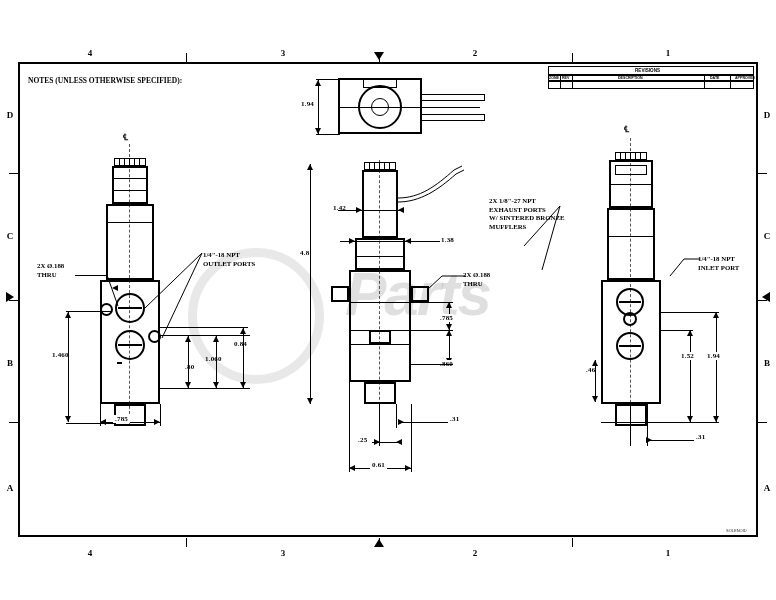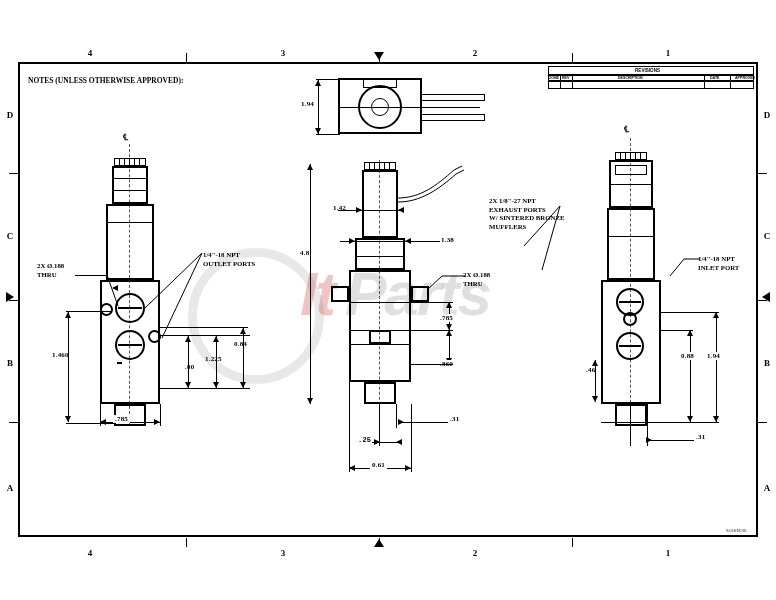--- a/index.html
+++ b/index.html
@@ -118,25 +118,24 @@
 
   <div class="carrow carrow-down" style="left:374px;top:52px;"></div>
   <div class="carrow carrow-up" style="left:374px;top:539px;"></div>
   <div class="carrow carrow-right" style="left:6px;top:292px;"></div>
   <div class="carrow carrow-left" style="left:762px;top:292px;"></div>
 
   <div class="sheet-border"></div>
 
   <div class="wm">
     <div class="wm-circ"></div>
-    <div class="wm-main wm-red" style="left:300px;">It</div>
     <div class="wm-main" style="left:345px;">Parts</div>
   </div>
 
-  <div class="note" style="left:28px;top:76px;">NOTES (UNLESS OTHERWISE APPROVED):</div>
+  <div class="note" style="left:28px;top:76px;">NOTES (UNLESS OTHERWISE SPECIFIED):</div>
 
   <div>
     <div class="tb" style="left:548px;top:66px;width:206px;height:9px;"></div>
     <div class="tb" style="left:548px;top:75px;width:206px;height:6px;"></div>
     <div class="tb" style="left:548px;top:81px;width:206px;height:8px;"></div>
 
     <div class="ln lnv" style="left:560px;top:75px;height:14px;"></div>
     <div class="ln lnv" style="left:572px;top:75px;height:14px;"></div>
     <div class="ln lnv" style="left:704px;top:75px;height:14px;"></div>
     <div class="ln lnv" style="left:730px;top:75px;height:14px;"></div>
@@ -239,21 +238,21 @@
     <div class="dim" style="left:52px;top:351px;">1.460</div>
 
     <div class="ln lnv" style="left:188px;top:336px;height:52px;"></div>
     <div class="ah ah-u" style="left:185px;top:336px;"></div>
     <div class="ah ah-d" style="left:185px;top:382px;"></div>
     <div class="dim" style="left:185px;top:363px;">.80</div>
 
     <div class="ln lnv" style="left:216px;top:336px;height:52px;"></div>
     <div class="ah ah-u" style="left:213px;top:336px;"></div>
     <div class="ah ah-d" style="left:213px;top:382px;"></div>
-    <div class="dim" style="left:205px;top:355px;">1.225</div>
+    <div class="dim" style="left:205px;top:355px;">1.060</div>
 
     <div class="ln lnv" style="left:243px;top:328px;height:60px;"></div>
     <div class="ah ah-u" style="left:240px;top:328px;"></div>
     <div class="ah ah-d" style="left:240px;top:382px;"></div>
     <div class="dim" style="left:234px;top:340px;">0.84</div>
 
     <div class="ln lnh" style="left:160px;top:335px;width:90px;"></div>
     <div class="ln lnh" style="left:160px;top:388px;width:90px;"></div>
     <div class="ln lnh" style="left:160px;top:327px;width:88px;"></div>
 
@@ -347,21 +346,21 @@
     </svg>
 
     <div class="ln lnh" style="left:398px;top:422px;width:50px;"></div>
     <div class="ah ah-r" style="left:398px;top:419px;"></div>
     <div class="dim" style="left:450px;top:415px;">.31</div>
     <div class="ln lnv" style="left:396px;top:404px;height:24px;"></div>
 
     <div class="ln lnh" style="left:372px;top:442px;width:30px;"></div>
     <div class="ah ah-r" style="left:374px;top:439px;"></div>
     <div class="ah ah-l" style="left:396px;top:439px;"></div>
-    <div class="dim" style="left:358px;top:436px;font-family:Liberation Mono, monospace;">.25</div>
+    <div class="dim" style="left:358px;top:436px;">.25</div>
     <div class="ln lnv" style="left:379px;top:404px;height:42px;"></div>
 
     <div class="ln lnh" style="left:349px;top:468px;width:62px;"></div>
     <div class="ah ah-l" style="left:349px;top:465px;"></div>
     <div class="ah ah-r" style="left:405px;top:465px;"></div>
     <div class="ln lnv" style="left:349px;top:382px;height:90px;"></div>
     <div class="ln lnv" style="left:411px;top:404px;height:68px;"></div>
     <div class="dim" style="left:370px;top:461px;background:#fff;padding:0 2px;">0.61</div>
   </div>
 
@@ -403,21 +402,21 @@
     </svg>
 
     <div class="ln lnv" style="left:595px;top:360px;height:42px;"></div>
     <div class="ah ah-u" style="left:592px;top:360px;"></div>
     <div class="ah ah-d" style="left:592px;top:396px;"></div>
     <div class="dim" style="left:586px;top:366px;">.46</div>
 
     <div class="ln lnv" style="left:690px;top:330px;height:92px;"></div>
     <div class="ah ah-u" style="left:687px;top:330px;"></div>
     <div class="ah ah-d" style="left:687px;top:416px;"></div>
-    <div class="dim" style="left:680px;top:352px;background:#fff;padding:0 1px;">0.88</div>
+    <div class="dim" style="left:680px;top:352px;background:#fff;padding:0 1px;">1.52</div>
     <div class="ln lnh" style="left:661px;top:330px;width:32px;"></div>
 
     <div class="ln lnv" style="left:716px;top:312px;height:110px;"></div>
     <div class="ah ah-u" style="left:713px;top:312px;"></div>
     <div class="ah ah-d" style="left:713px;top:416px;"></div>
     <div class="dim" style="left:706px;top:352px;background:#fff;padding:0 1px;">1.94</div>
     <div class="ln lnh" style="left:661px;top:312px;width:58px;"></div>
     <div class="ln lnh" style="left:601px;top:422px;width:118px;"></div>
 
     <div class="ln lnh" style="left:646px;top:440px;width:48px;"></div>

